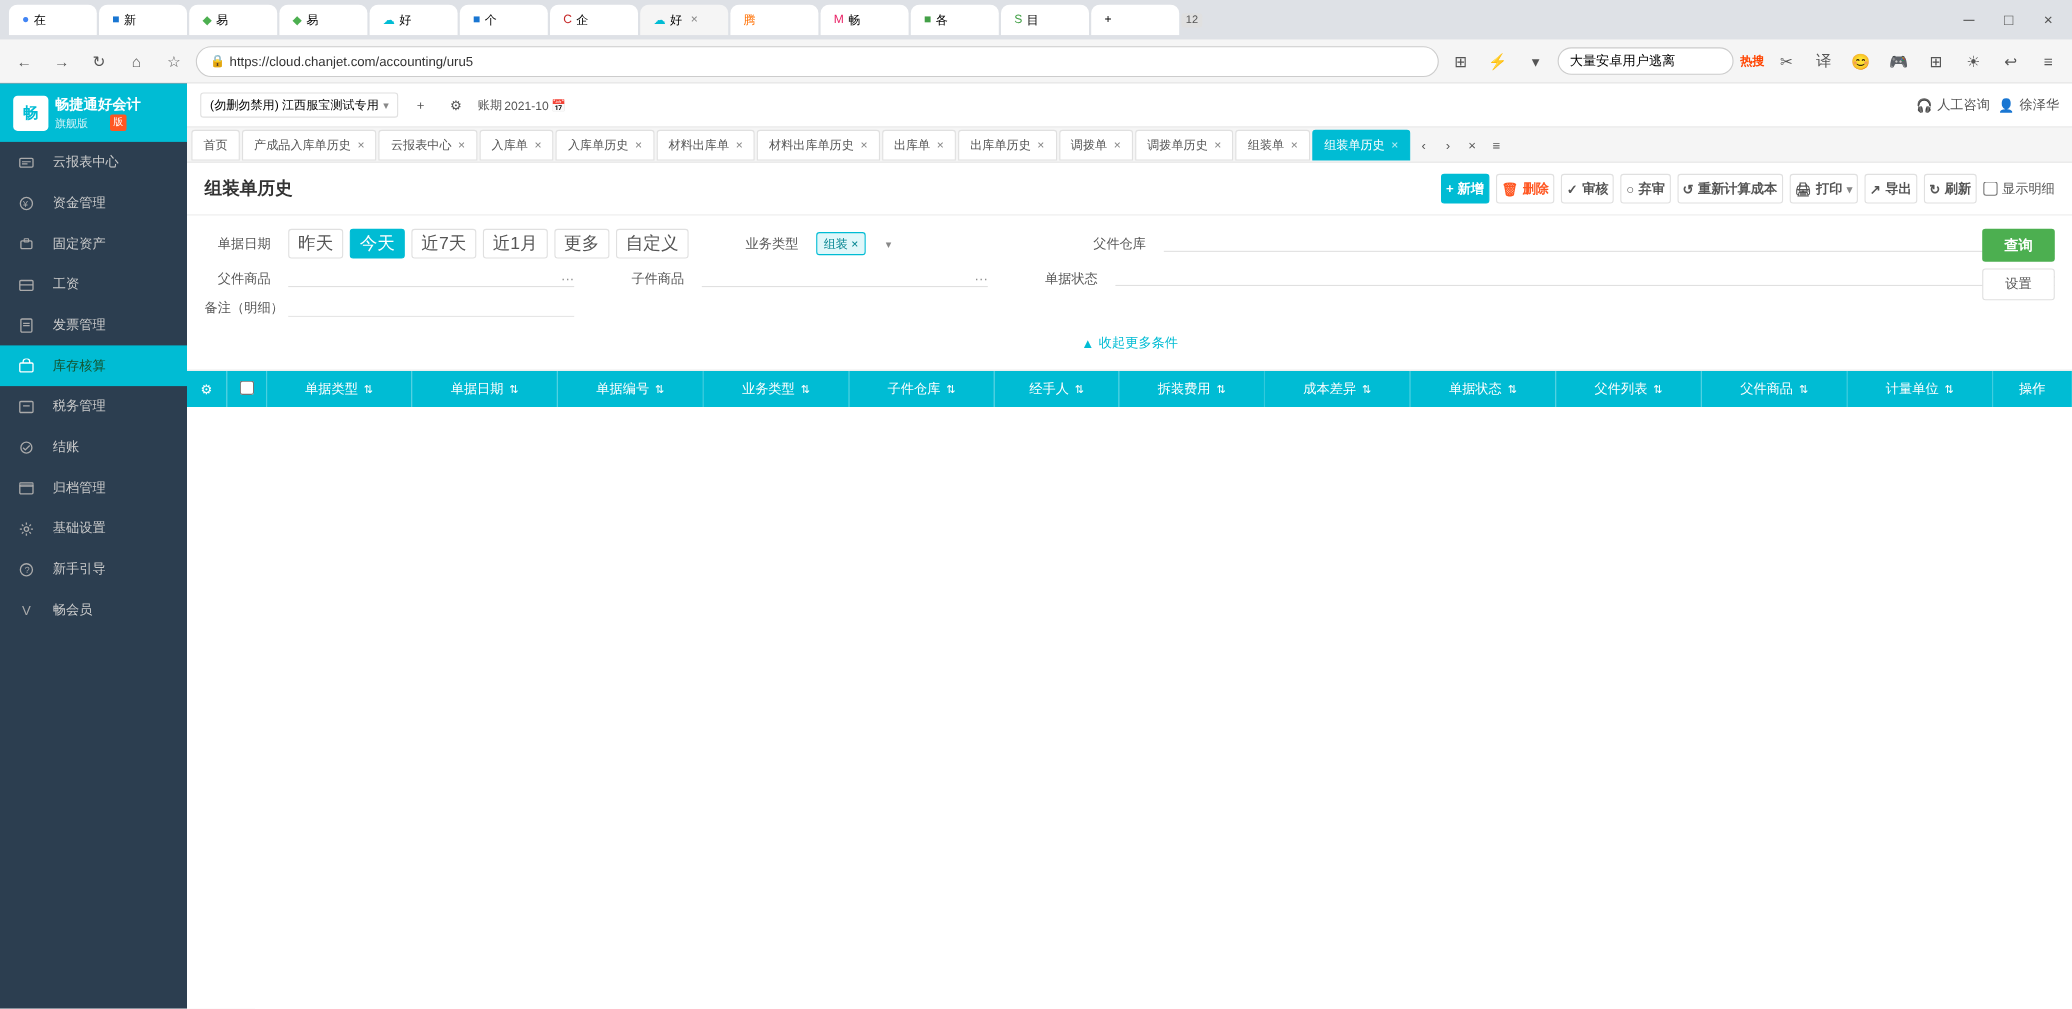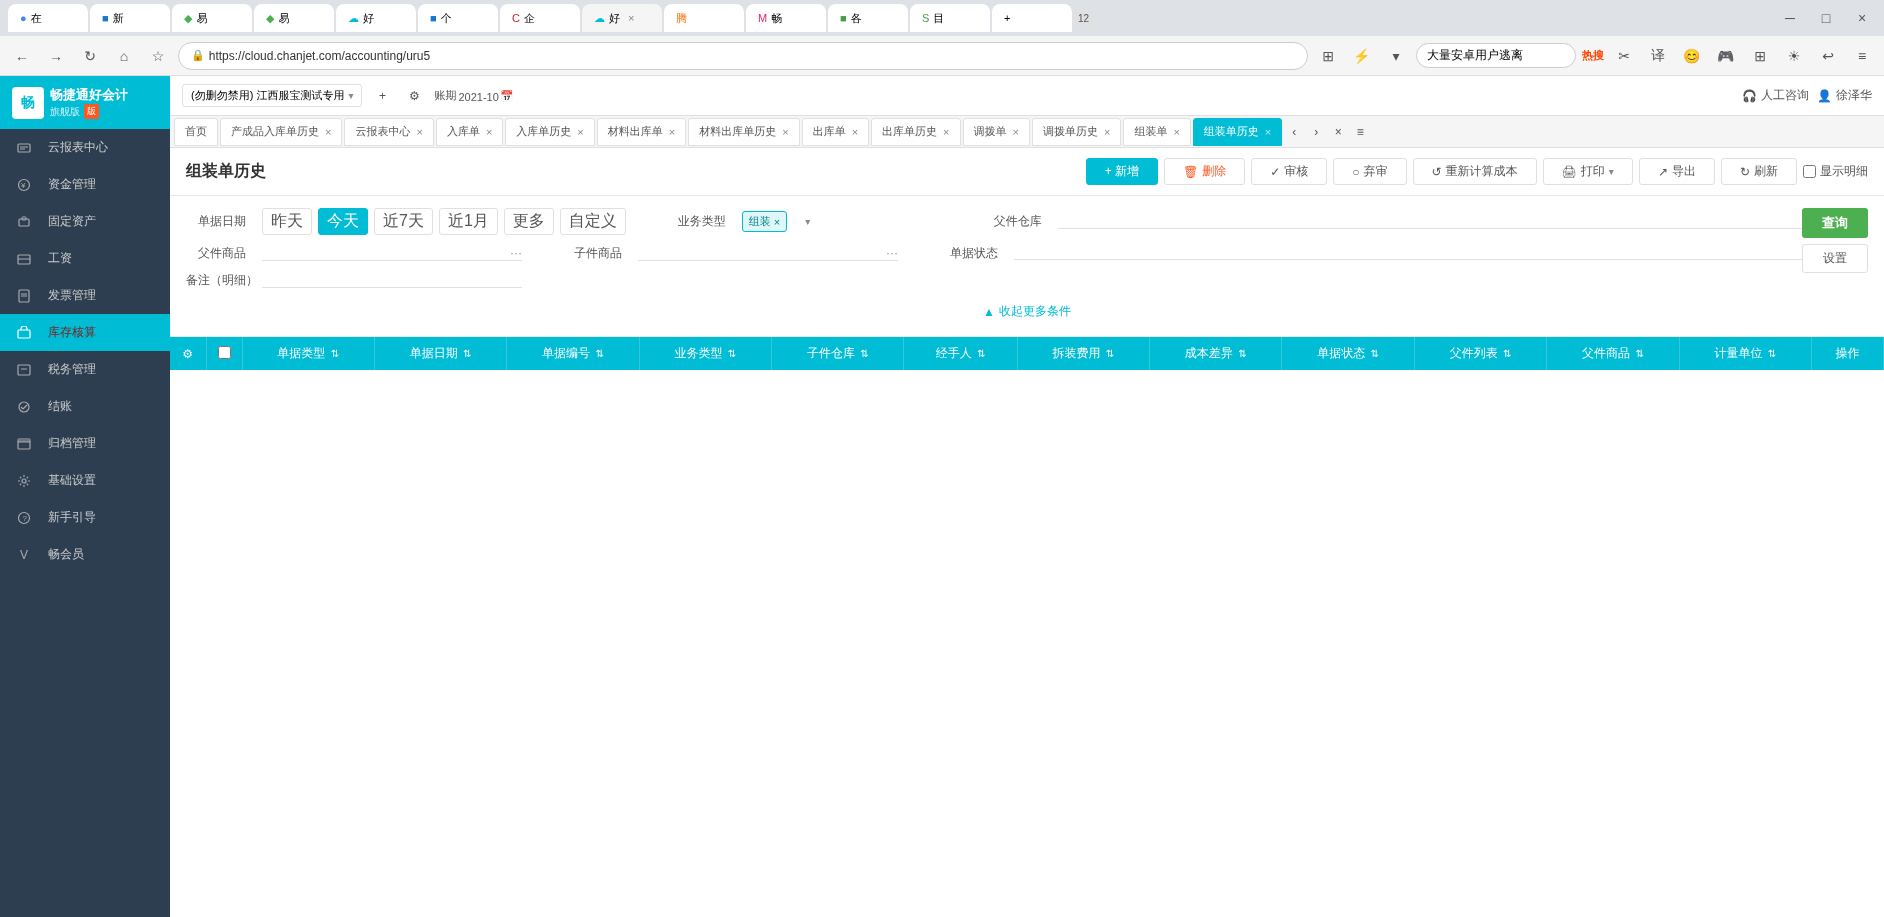--- a/index.html
+++ b/index.html
@@ -22,21 +22,21 @@
     
     .app-shell { display: flex; height: calc(100vh - 76px); }
 
     
     .sidebar { width: 170px; background: #2c3e50; color: #fff; display: flex; flex-direction: column; flex-shrink: 0; }
     .sidebar-logo { background: #00bcd4; padding: 10px 12px; display: flex; align-items: center; gap: 6px; }
     .sidebar-favorites { padding: 8px 12px; background: #1e2d3d; }
 
     .sidebar-menu { flex: 1; overflow-y: auto; }
     .menu-item { display: flex; align-items: center; gap: 16px; padding: 10px 16px; cursor: pointer; color: #ccc; font-size: 12px; }
-    .menu-item.active { background: #00bcd4; color: #7f1d1d; }
+    .menu-item.active { background: #00bcd4; color: #14532d; }
     .menu-icon { width: 16px; height: 16px; display: flex; align-items: center; justify-content: center; flex-shrink: 0; }
 
     
     .main-content { flex: 1; background: #fff; display: flex; flex-direction: column; overflow: hidden; }
 
     
     .top-header { background: #fff; border-bottom: 1px solid #e0e0e0; padding: 6px 12px; display: flex; align-items: center; justify-content: space-between; height: 40px; }
     .header-left { display: flex; align-items: center; gap: 8px; }
     .header-right { display: flex; align-items: center; gap: 8px; font-size: 12px; color: #555; }
     .company-selector { display: flex; align-items: center; gap: 4px; border: 1px solid #e0e0e0; border-radius: 3px; padding: 3px 8px; cursor: pointer; font-size: 11px; }
@@ -48,21 +48,21 @@
     .tabs-bar::-webkit-scrollbar { height: 3px; }
     .page-tab { display: flex; align-items: center; gap: 4px; padding: 4px 10px; background: #fff; border: 1px solid #e0e0e0; border-radius: 3px 3px 0 0; cursor: pointer; font-size: 11px; color: #555; white-space: nowrap; height: 28px; }
     .page-tab.active { background: #00bcd4; color: #fff; border-color: #00bcd4; }
     .page-tab .close-x { color: inherit; opacity: 0.7; margin-left: 2px; }
     .tab-nav-btn { width: 20px; height: 20px; display: flex; align-items: center; justify-content: center; cursor: pointer; color: #555; flex-shrink: 0; }
 
     
     .page-title-bar { padding: 10px 16px; border-bottom: 1px solid #e8e8e8; display: flex; align-items: center; justify-content: space-between; background: #fff; }
     .page-title { font-size: 16px; font-weight: bold; color: #333; }
     .toolbar { display: flex; align-items: center; gap: 6px; }
-    .toolbar-btn { display: flex; align-items: center; gap: 4px; padding: 4px 18px; border: 1px solid #e0e0e0; border-radius: 3px; cursor: pointer; font-size: 12px; color: #555; background: #fff; }
+    .toolbar-btn { display: flex; align-items: center; gap: 4px; padding: 4px 4px; border: 1px solid #e0e0e0; border-radius: 3px; cursor: pointer; font-size: 12px; color: #555; background: #fff; font-weight: bold; }
     .toolbar-btn.primary { background: #00bcd4; color: #fff; border-color: #00bcd4; }
     .toolbar-btn.danger { color: #ff5722; }
     .show-detail { display: flex; align-items: center; gap: 4px; font-size: 12px; color: #555; }
 
     
     .filter-area { padding: 12px 16px; background: #fff; border-bottom: 1px solid #e8e8e8; }
     .filter-row { display: flex; align-items: center; gap: 16px; margin-bottom: 10px; }
     .filter-label { font-size: 12px; color: #555; white-space: nowrap; width: 60px; text-align: right; }
     .filter-date-group { display: flex; align-items: center; gap: 6px; }
     .date-btn { padding: 2px 8px; border: 1px solid #e0e0e0; border-radius: 3px; cursor: pointer; font-size: 16px; color: #555; background: #fff; }
@@ -182,21 +182,21 @@
 
 <div class="app-shell">
 
   <div class="sidebar">
     <div class="sidebar-logo">
       <div style="width:32px;height:32px;background:#fff;border-radius:4px;display:flex;align-items:center;justify-content:center;">
         <span style="color:#00bcd4;font-weight:bold;font-size:14px;">畅</span>
       </div>
       <div>
         <div style="font-size:13px;font-weight:bold;color:#fff;">畅捷通好会计</div>
-        <div style="display:flex;align-items:center;gap:4px;">
+        <div style="display:flex;align-items:center;gap:20px;">
           <span style="font-size:10px;color:rgba(255,255,255,0.8);">旗舰版</span>
           <span style="background:#ff5722;color:#fff;font-size:9px;padding:1px 3px;border-radius:2px;">版</span>
         </div>
       </div>
     </div>
 
 
     <div class="sidebar-menu">
       <div class="menu-item">
         <div class="menu-icon">

